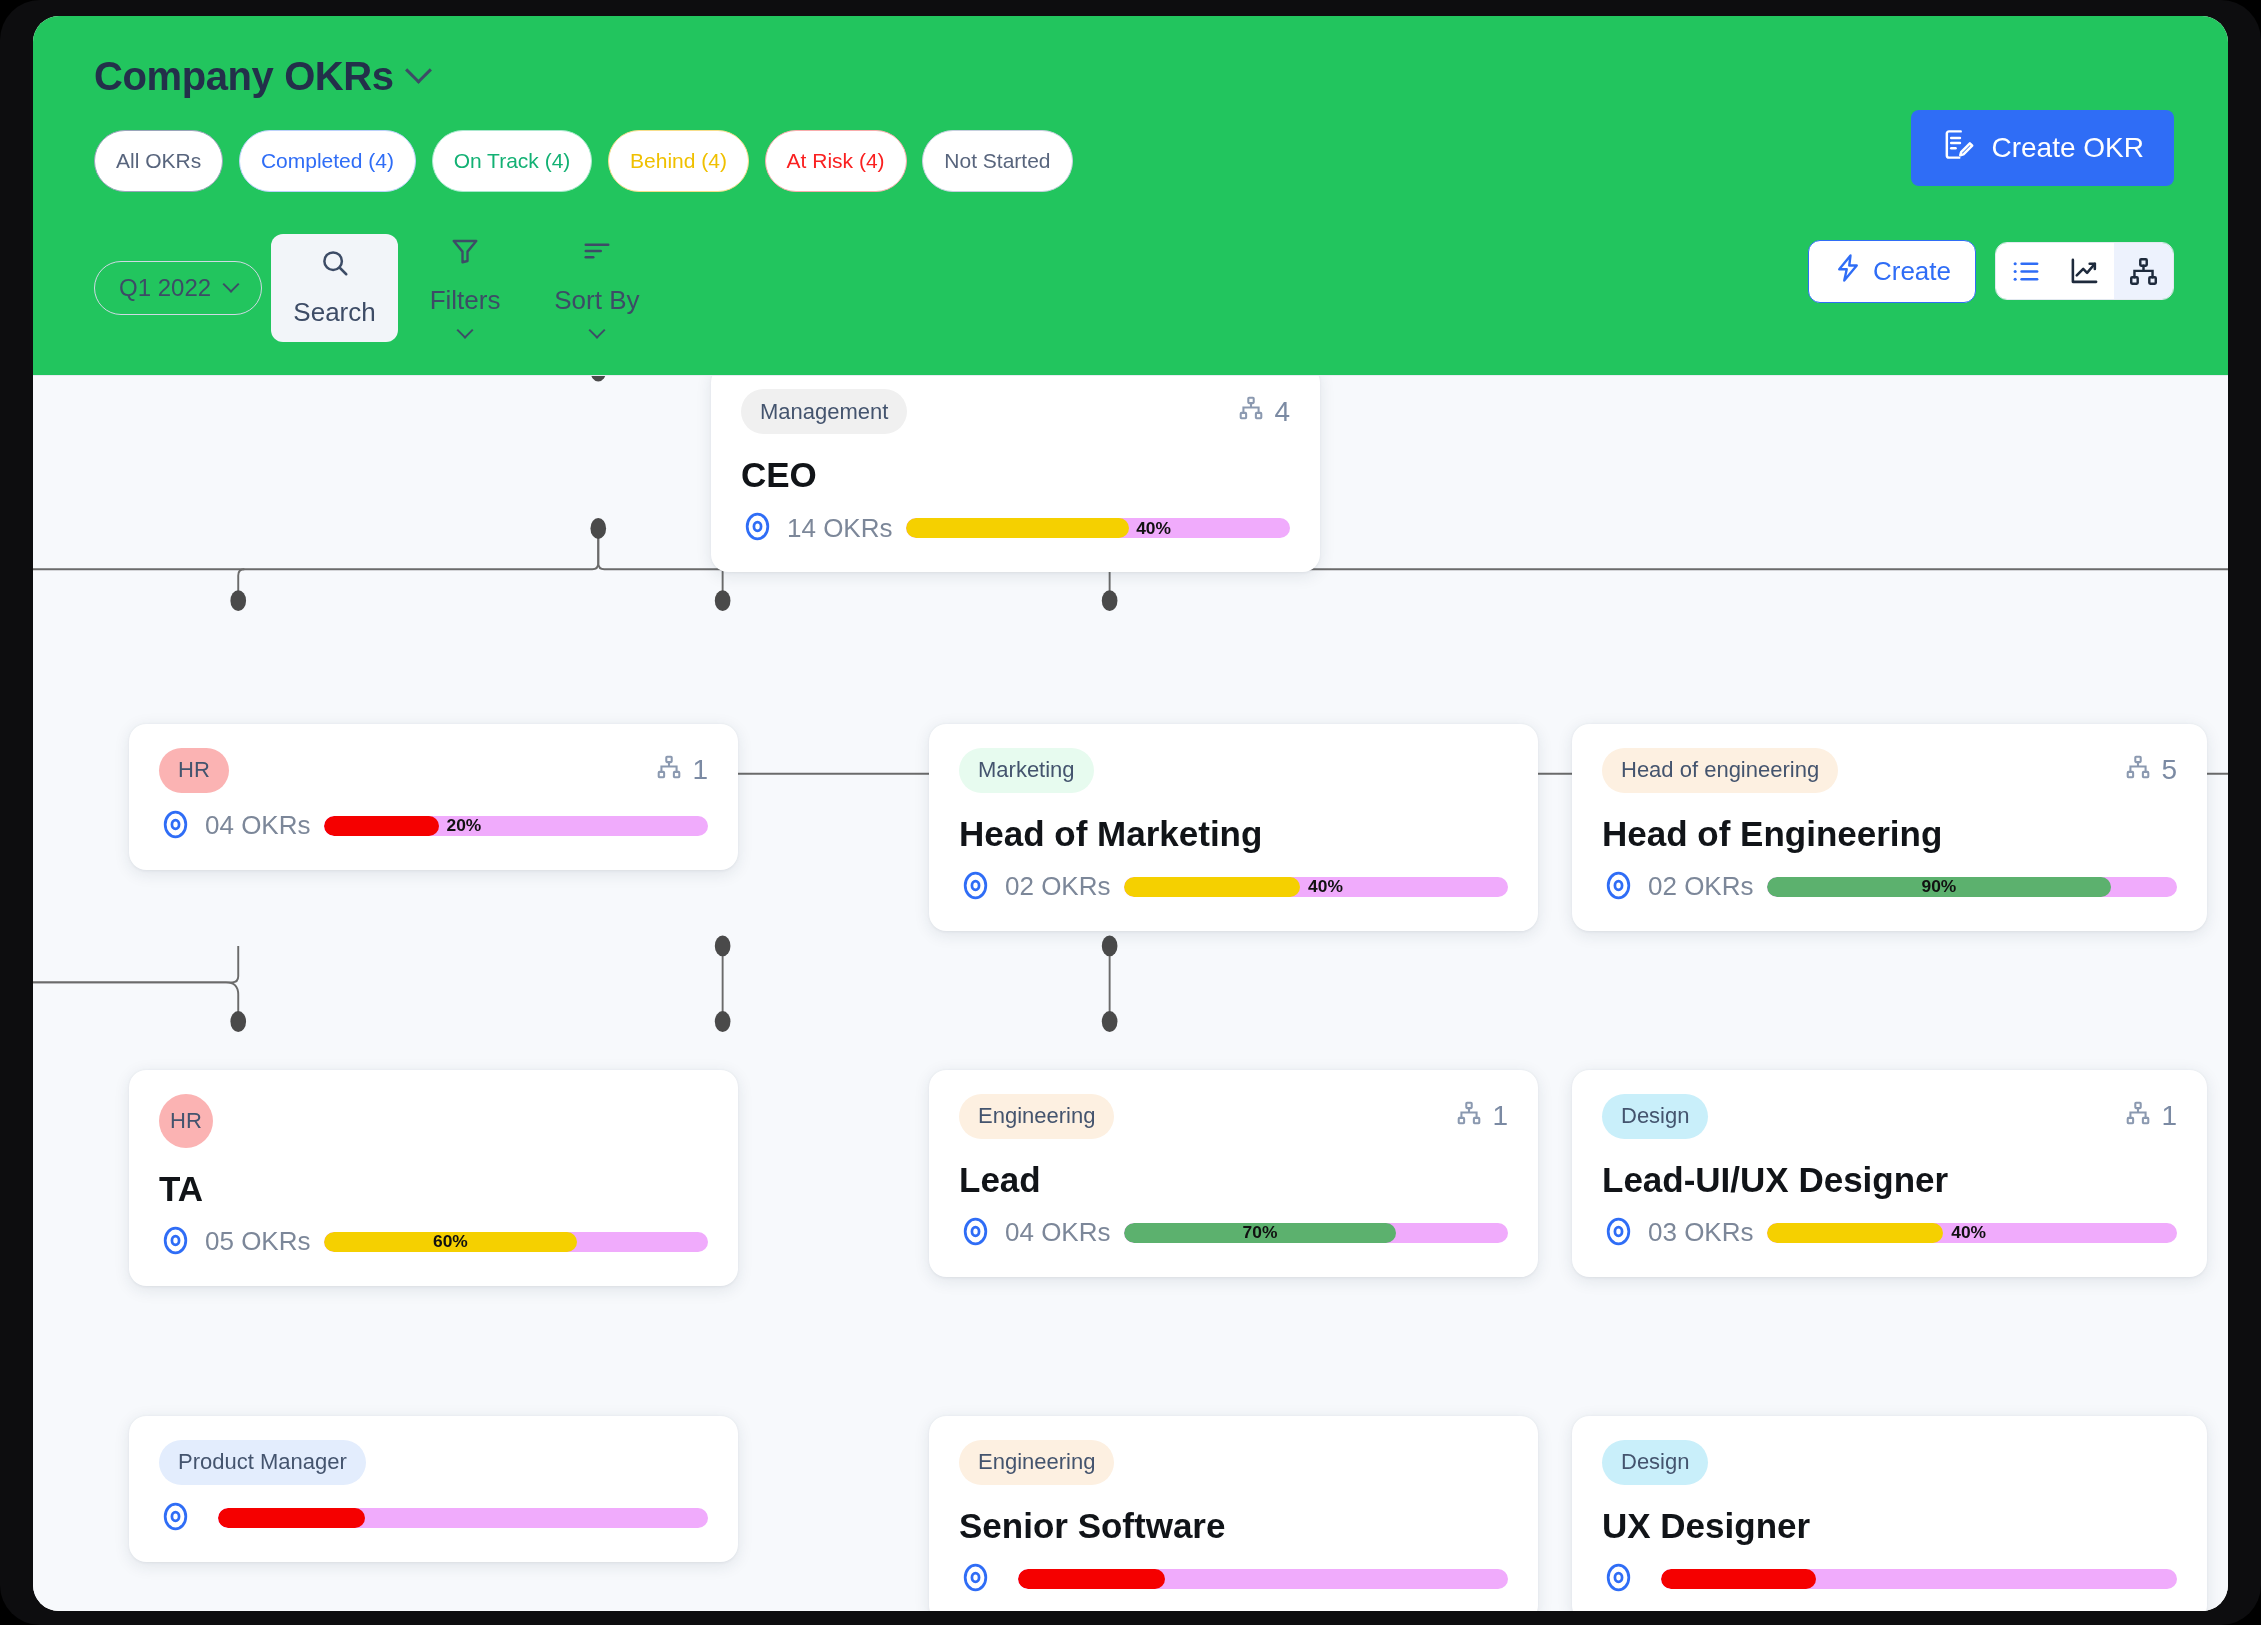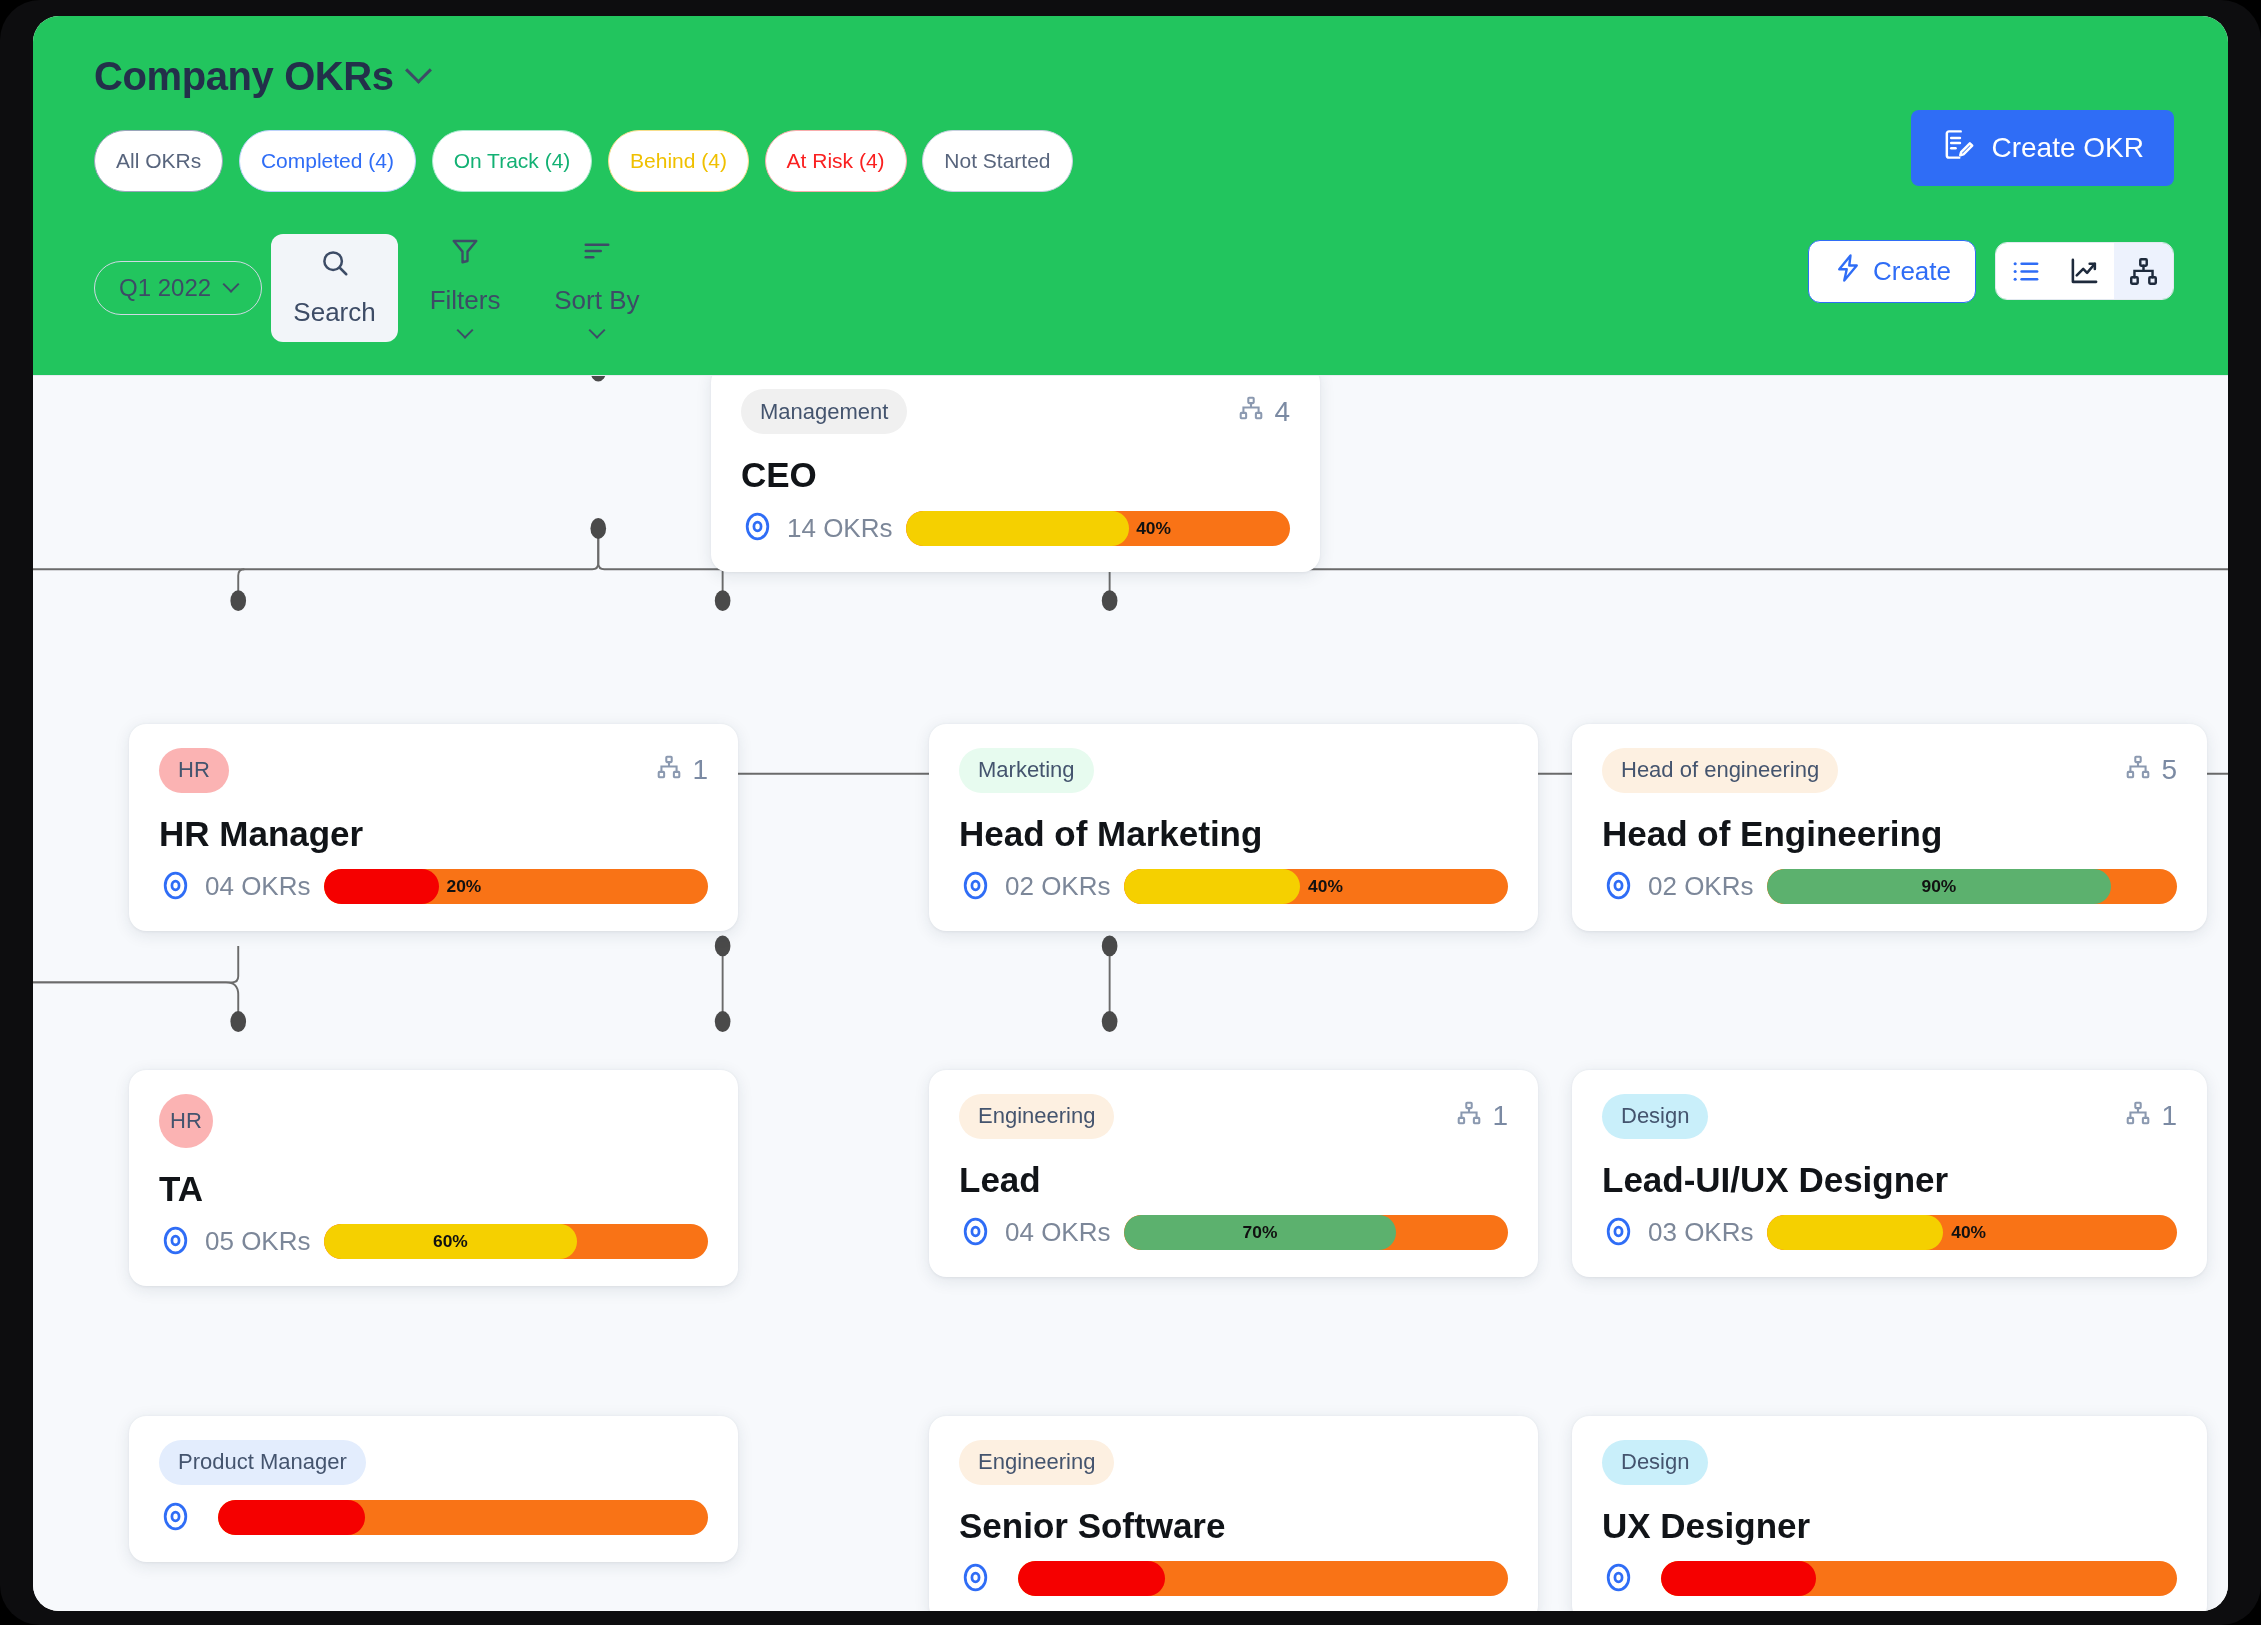--- a/index.html
+++ b/index.html
@@ -145,21 +145,21 @@
   .card-title {
     font-size: 35px; font-weight: bold; color: #111418;
     margin-top: 21px; white-space: nowrap;
   }
   .card-foot {
     display: flex; align-items: center; gap: 13px; margin-top: 15px;
   }
   .okr-count { font-size: 26px; color: #7c8799; white-space: nowrap; }
   .track {
     position: relative; flex: 1;
-    height: 35px; background: #f97316; border-radius: 17.4px; overflow: hidden;
+    height: 20px; background: #f0abfc; border-radius: 17.4px; overflow: hidden;
   }
   .fill { position: absolute; left: 0; top: 0; bottom: 0; border-radius: 17.4px; }
   .pct {
     position: absolute; top: 0; bottom: 0;
     display: flex; align-items: center;
     font-size: 17.4px; font-weight: bold; color: #111;
   }
 </style>
 </head>
 <body>
@@ -349,21 +349,20 @@
               <div class="sub-count">
                 <span><svg width="26" height="26" viewBox="0 0 24 24" fill="none" stroke="#8b99b0" stroke-width="1.9">
                     <rect x="9.5" y="2.5" width="5" height="5" rx="0.7"></rect>
                     <rect x="2.5" y="16.5" width="5" height="5" rx="0.7"></rect>
                     <rect x="16.5" y="16.5" width="5" height="5" rx="0.7"></rect>
                     <path d="M12 7.5v4M5 16.5v-5h14v5" stroke-linecap="round"></path>
                   </svg></span>
                 <span>1</span>
               </div>
             </div>
-            <div class="card-title">HR Manager</div>
             <div class="card-foot">
               <span><svg width="33" height="33" viewBox="0 0 24 24" fill="none" stroke="#2f6df6" stroke-width="2">
                   <ellipse cx="12" cy="12" rx="7.5" ry="9"></ellipse>
                   <ellipse cx="12" cy="12" rx="2.6" ry="3.2"></ellipse>
                 </svg></span>
               <span class="okr-count">04 OKRs</span>
               <div class="track">
                 <div class="fill" style="width: 30%; background: rgb(245, 0, 0);"></div>
                 <div class="pct" style="left: 32%;">20%</div>
               </div>

